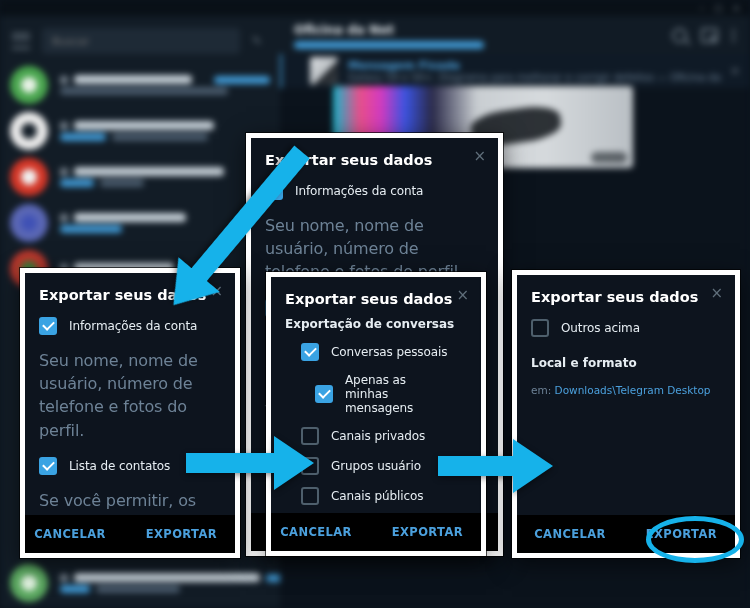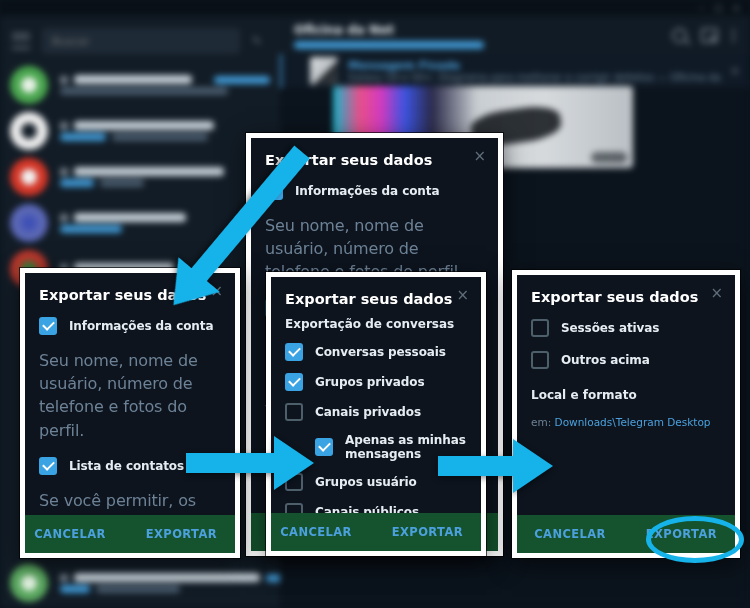--- a/index.html
+++ b/index.html
@@ -53,33 +53,33 @@
   .photo-msg::before{content:"";position:absolute;left:46%;top:28%;width:90px;height:34px;border-radius:40%;
      background:rgba(15,20,25,.85);transform:rotate(-8deg);}
   .time-pill{position:absolute;right:6px;bottom:5px;width:36px;height:11px;border-radius:6px;background:rgba(8,14,20,.55);}
   
   .dlg{position:absolute;box-sizing:border-box;border:5px solid #ffffff;background:#0d141e;
        box-shadow:0 0 0 1px rgba(0,0,0,.65),0 6px 22px rgba(0,0,0,.55);overflow:hidden;color:#e6edf2;}
   .dlg-inner{padding:8px 14px 44px;position:relative;height:100%;box-sizing:border-box;}
   .dtitle{font-size:14.5px;font-weight:bold;color:#fff;margin:6px 0 10px;}
   .dclose{position:absolute;top:12px;right:12px;color:#5f6e7a;font-size:15px;line-height:12px;cursor:default;}
   .row{display:flex;align-items:center;gap:12px;margin:14px 0;}
-  .row.tight{margin:12px 0;}
+  .row.tight{margin:12px 16px;}
   .row.indent{margin-left:30px;}
   .cb{width:18px;height:18px;border-radius:3px;flex:none;box-sizing:border-box;position:relative;
       border:2px solid #4e5f6c;background:transparent;}
   .cb[data-checked="true"]{border:none;background:var(--cb);}
   .cb[data-checked="true"]::after{content:"";position:absolute;left:4px;top:4px;width:9px;height:5px;
       border-left:2px solid #fff;border-bottom:2px solid #fff;transform:rotate(-45deg);}
-  .lbl{font-size:12px;font-weight:700;color:#e6edf2;letter-spacing:-.1px;}
+  .lbl{font-size:12px;font-weight:400;color:#e6edf2;letter-spacing:-.1px;}
   .desc{font-size:16px;color:#6d8296;line-height:1.45;margin:6px 0 15px;letter-spacing:-.15px;}
   .section{font-size:12px;font-weight:bold;color:#e6edf2;margin:19px 0 2px;}
   .pathline{font-size:10.5px;color:#6d8296;margin:14px 0 12px;}
   .pathline .link{color:var(--link);text-decoration:none;}
-  .dfooter{position:absolute;left:0;right:0;bottom:0;height:38px;background:#14532d;z-index:3;
+  .dfooter{position:absolute;left:0;right:0;bottom:0;height:38px;background:#000000;z-index:3;
       display:flex;justify-content:flex-end;align-items:center;gap:28px;padding:0 12px;}
   .btn{background:none;border:none;color:var(--link);font-weight:bold;font-size:11.5px;
        letter-spacing:.4px;font-family:inherit;cursor:default;}
   .dlg-behind{left:246px;top:133px;width:257px;height:423px;z-index:4;}
   .dlg-left{left:20px;top:268px;width:220px;height:290px;z-index:6;}
   .dlg-middle{left:266px;top:272px;width:220px;height:284px;z-index:6;}
   .dlg-right{left:512px;top:270px;width:228px;height:288px;z-index:6;}
   
   .arrow{position:absolute;display:flex;align-items:center;z-index:10;transform-origin:left center;
          filter:drop-shadow(0 2px 3px rgba(0,0,0,.45));}
@@ -279,31 +279,27 @@
 
   <div class="dlg dlg-middle">
     <div class="dlg-inner">
       <div class="dtitle">Exportar seus dados</div>
       <span class="dclose">×</span>
       <div class="section" style="margin-top:4px;">Exportação de conversas</div>
       <div class="row tight">
         <span class="cb" data-checked="true"></span>
         <span class="lbl">Conversas pessoais</span>
       </div>
-      <div class="row tight">
-        <span class="cb" data-checked="true"></span>
-        <span class="lbl">Grupos privados</span>
+      <div class="row tight indent">
+        <span class="cb" data-checked="true"></span>
+        <span class="lbl">Apenas as minhas mensagens</span>
       </div>
       <div class="row tight">
         <span class="cb" data-checked="false"></span>
         <span class="lbl">Canais privados</span>
-      </div>
-      <div class="row tight indent">
-        <span class="cb" data-checked="true"></span>
-        <span class="lbl">Apenas as minhas mensagens</span>
       </div>
       <div class="row tight">
         <span class="cb" data-checked="false"></span>
         <span class="lbl">Grupos usuário</span>
       </div>
       <div class="row tight">
         <span class="cb" data-checked="false"></span>
         <span class="lbl">Canais públicos</span>
       </div>
 
@@ -313,24 +309,20 @@
       </div>
     </div>
   </div>
 
   <div class="dlg dlg-right">
     <div class="dlg-inner">
       <div class="dtitle">Exportar seus dados</div>
       <span class="dclose">×</span>
       <div class="row">
         <span class="cb" data-checked="false"></span>
-        <span class="lbl">Sessões ativas</span>
-      </div>
-      <div class="row">
-        <span class="cb" data-checked="false"></span>
         <span class="lbl">Outros acima</span>
       </div>
       <div class="section">Local e formato</div>
       <div class="pathline">
         <span>em:</span>
         <a href="#" class="link">Downloads\Telegram Desktop</a>
       </div>
 
       <div class="dfooter">
         <button class="btn">CANCELAR</button>

